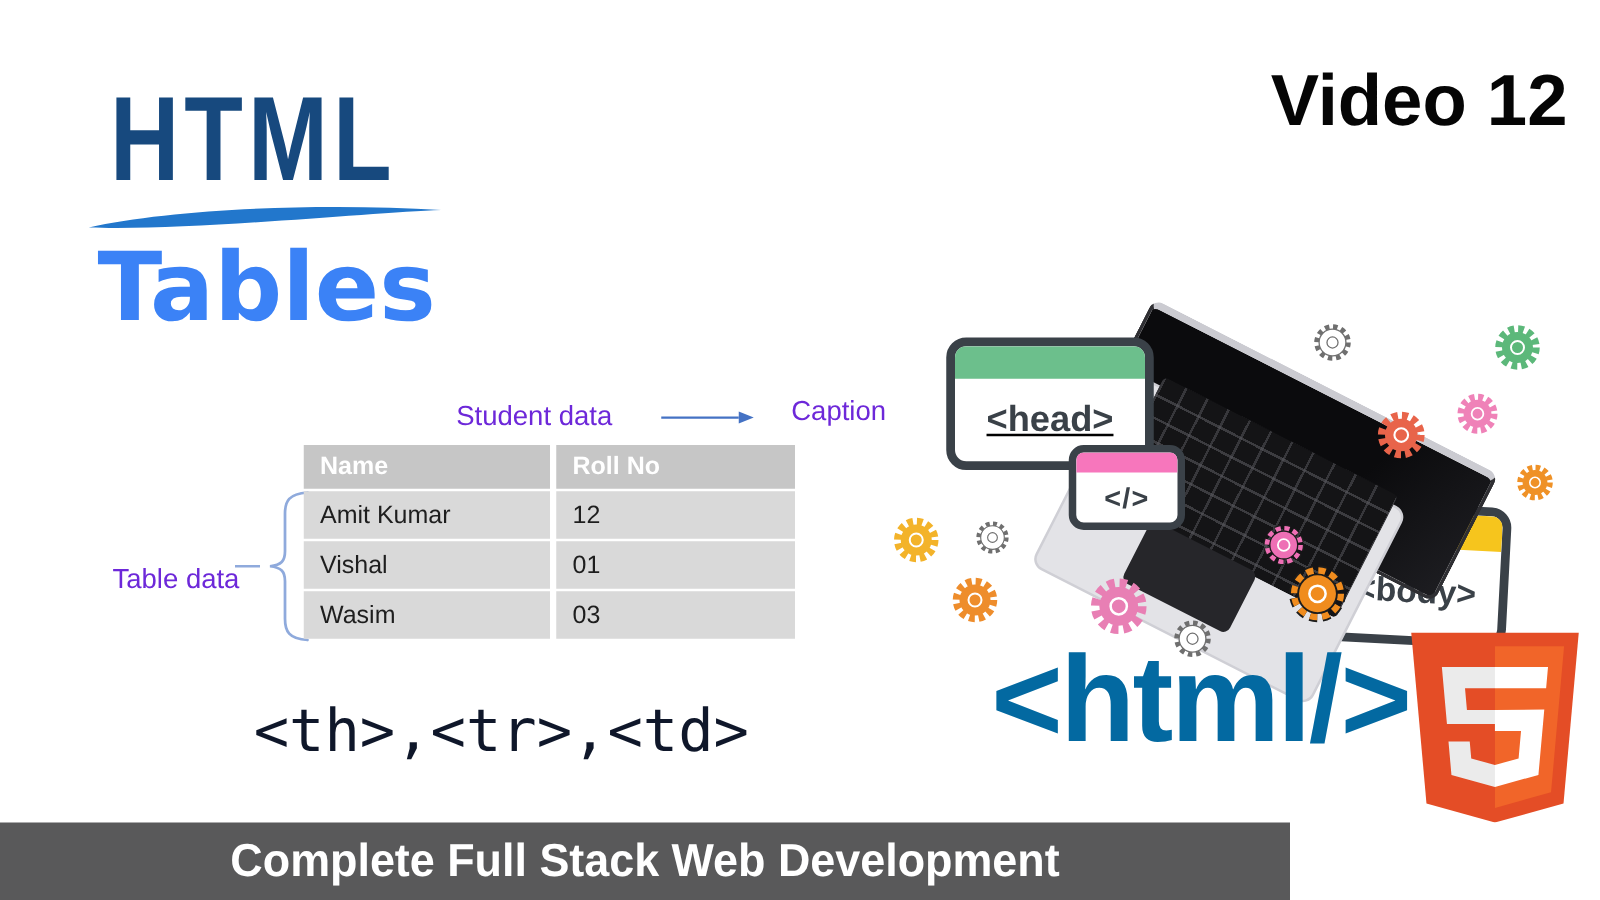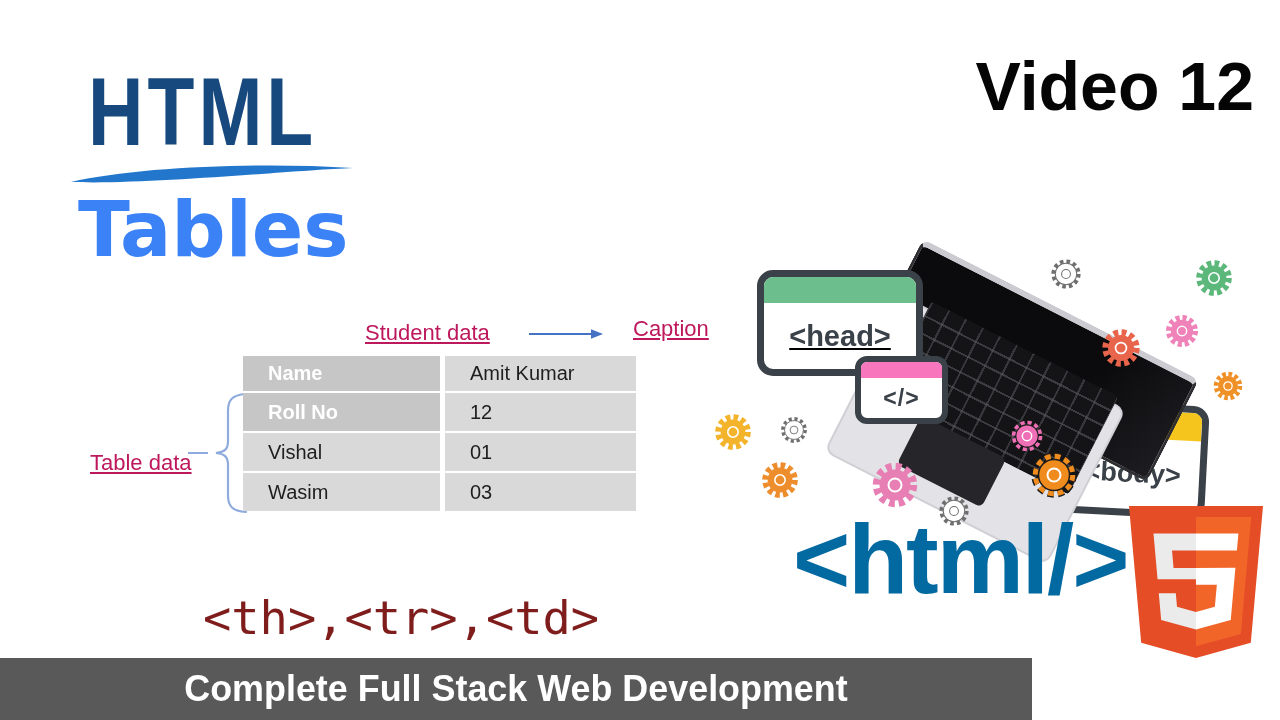--- a/index.html
+++ b/index.html
@@ -7,37 +7,37 @@
           font-family:"Liberation Sans",sans-serif;}
   .canvas *{box-sizing:border-box;}
   .abs{position:absolute;}
 
   
   .brand-html{left:88px;top:64px;font-size:96px;font-weight:900;color:#17497e;
               letter-spacing:5px;transform:scaleX(.8);transform-origin:left top;line-height:1;}
   .brand-swoosh{left:66px;top:161px;width:292px;height:26px;}
   .brand-tables{left:78px;top:192px;font-family:"DejaVu Sans",sans-serif;font-size:76px;
                 font-weight:bold;color:#3b82f6;line-height:1;}
-  .video-label{right:26px;top:52px;font-size:68px;font-weight:800;color:#050505;line-height:1;}
-
-  
-  .lbl{color:#be185d;font-size:22px;line-height:1;text-decoration:underline;}
+  .video-label{right:26px;top:52px;font-size:58px;font-weight:800;color:#050505;line-height:1;}
+
+  
+  .lbl{color:#6d28d9;font-size:22px;line-height:1;}
   .lbl-student{left:365px;top:322px;}
   .lbl-caption{left:633px;top:318px;text-align:center;}
   .lbl-tabledata{left:90px;top:452px;}
   .cap-arrow{left:528px;top:326px;width:78px;height:16px;}
   .row-brace{left:185px;top:390px;width:66px;height:126px;}
   .dtable{left:243px;top:356px;display:grid;grid-template-columns:197px 191px;
           grid-template-rows:35px 38px 38px 38px;gap:2px 5px;}
-  .dtable .c{display:flex;align-items:center;padding-left:25px;font-size:20px;}
+  .dtable .c{display:flex;align-items:center;padding-left:13px;font-size:20px;}
   .dtable .th{background:#c6c6c6;color:#ffffff;font-weight:bold;}
   .dtable .td{background:#d9d9d9;color:#1e1e1e;}
 
   .tags-line{left:203px;top:558px;font-family:"DejaVu Sans Mono",monospace;
-             font-size:47px;color:#7f1d1d;line-height:1.2;margin-top:32px;}
+             font-size:47px;color:#0f172a;line-height:1.2;}
 
   
   .laptop{left:830px;top:215px;width:460px;height:400px;z-index:2;}
   .laptop>div{position:absolute;}
   .lid{left:50px;top:88px;width:310px;height:115px;transform:rotate(27deg);
        background:linear-gradient(115deg,#0b0b0d 65%,#1d1d21);border:3px solid #2f2f33;
        border-top:6px solid #cbcbd1;border-radius:9px;z-index:1;}
   .lbase{left:20px;top:128px;width:250px;height:175px;transform:rotate(27deg);
          background:#e3e3e7;border:2px solid #cfcfd5;border-radius:10px;z-index:2;}
   .lkeys{left:65px;top:128px;width:210px;height:110px;transform:rotate(27deg);
@@ -115,22 +115,22 @@
   <div class="abs lbl lbl-caption">Caption</div>
 
   <div class="abs lbl lbl-tabledata">Table data</div>
   <svg class="abs row-brace" viewBox="0 0 66 126">
     <line x1="3" y1="63" x2="23" y2="63" stroke="#8faadc" stroke-width="2"></line>
     <path d="M61,4 C46,5 43,11 43,21 L43,51 C43,59 40,62 31,63 C40,64 43,67 43,75 L43,105 C43,115 46,121 61,122" fill="none" stroke="#8faadc" stroke-width="2.2" stroke-linecap="round"></path>
   </svg>
 
   <div class="abs dtable">
     <div class="c th">Name</div>
+    <div class="c th">Roll No</div>
     <div class="c td">Amit Kumar</div>
-    <div class="c th">Roll No</div>
     <div class="c td">12</div>
     <div class="c td">Vishal</div>
     <div class="c td">01</div>
     <div class="c td">Wasim</div>
     <div class="c td">03</div>
   </div>
 
   <div class="abs tags-line">&lt;th&gt;,&lt;tr&gt;,&lt;td&gt;</div>
 
   <div class="abs card card-body">

